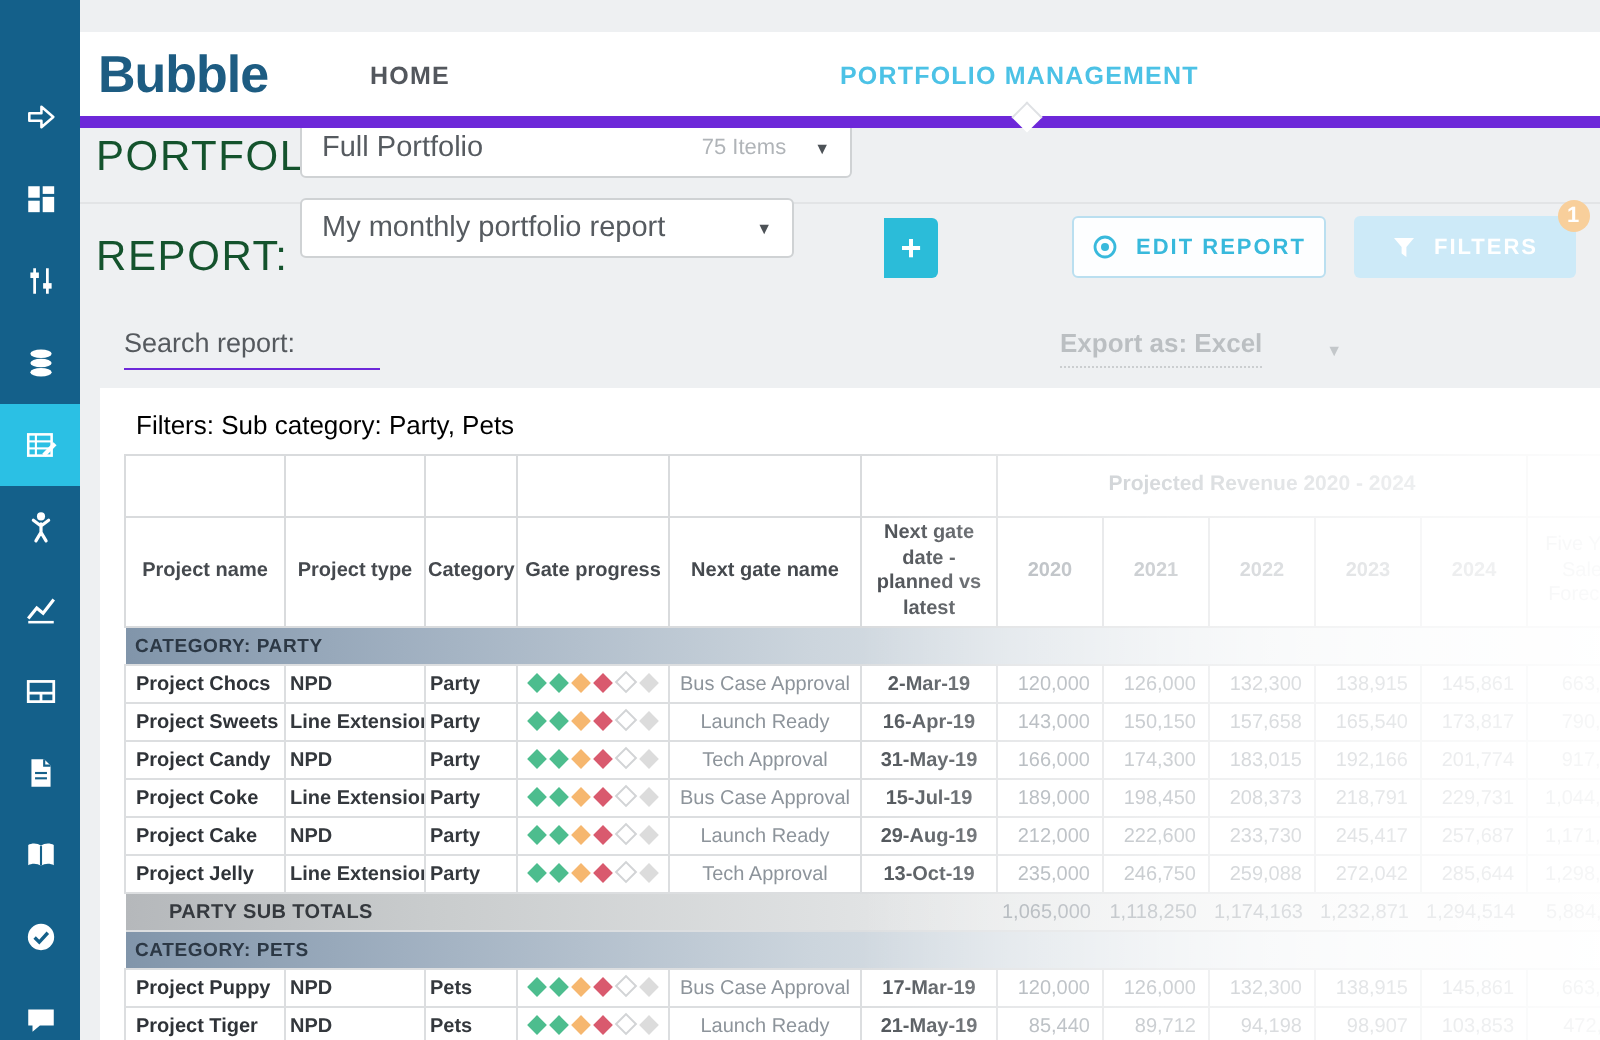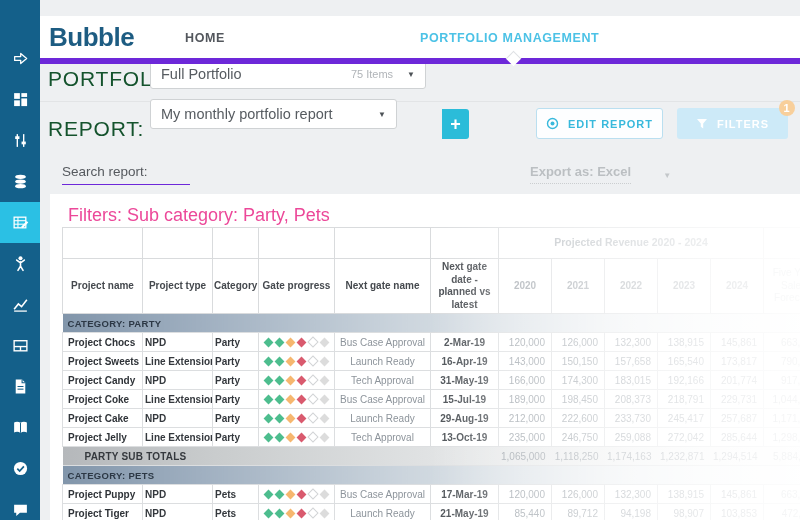--- a/index.html
+++ b/index.html
@@ -50,21 +50,21 @@
                  align-items:center;justify-content:center}
 
   .search-box{position:absolute;left:22px;top:121px;width:128px;border-bottom:1px solid #6d28d9;
               padding-bottom:5px;font-size:13.5px;color:#55595e;cursor:text}
   .export-ctl{position:absolute;left:490px;top:121px;display:flex;align-items:flex-end;opacity:.5;cursor:pointer}
   .export-lbl{font-size:13px;font-weight:700;color:#8a9094;border-bottom:1px dotted #a9adb0;padding-bottom:4px}
   .export-caret{font-size:8px;color:#9aa0a4;margin-left:32px;padding-bottom:4px}
 
   
   .panel{position:absolute;left:10px;top:151px;width:750px;height:326px;background:#fff}
-  .filters-summary{position:absolute;left:18px;top:11px;font-size:18px;color:#ec4899}
+  .filters-summary{position:absolute;left:18px;top:11px;font-size:13px;color:#000000}
   .table-wrap{position:absolute;left:12px;top:33px;width:738px;height:293px;overflow:hidden}
   table{border-collapse:collapse;table-layout:fixed;width:761px;font-family:"Liberation Sans",sans-serif}
   thead th{background:#fff;border:1px solid #d9dbdd;font-size:10px;color:#45494e;
            font-weight:700;text-align:center;padding:2px 1px;line-height:1.25}
   tr.hrow1 th{height:26px}
   tr.hrow2 th{height:30px}
   th.group-hdr{color:#b0b6bb;font-size:10.5px;font-weight:700}
   th.year-hdr{color:#a0a6ac}
   th.fy-hdr{color:#bcc2c7;font-weight:400}
   tbody td{border:1px solid #dcdee0;height:18px;font-size:10px;padding:0 2px;white-space:nowrap;overflow:hidden}

